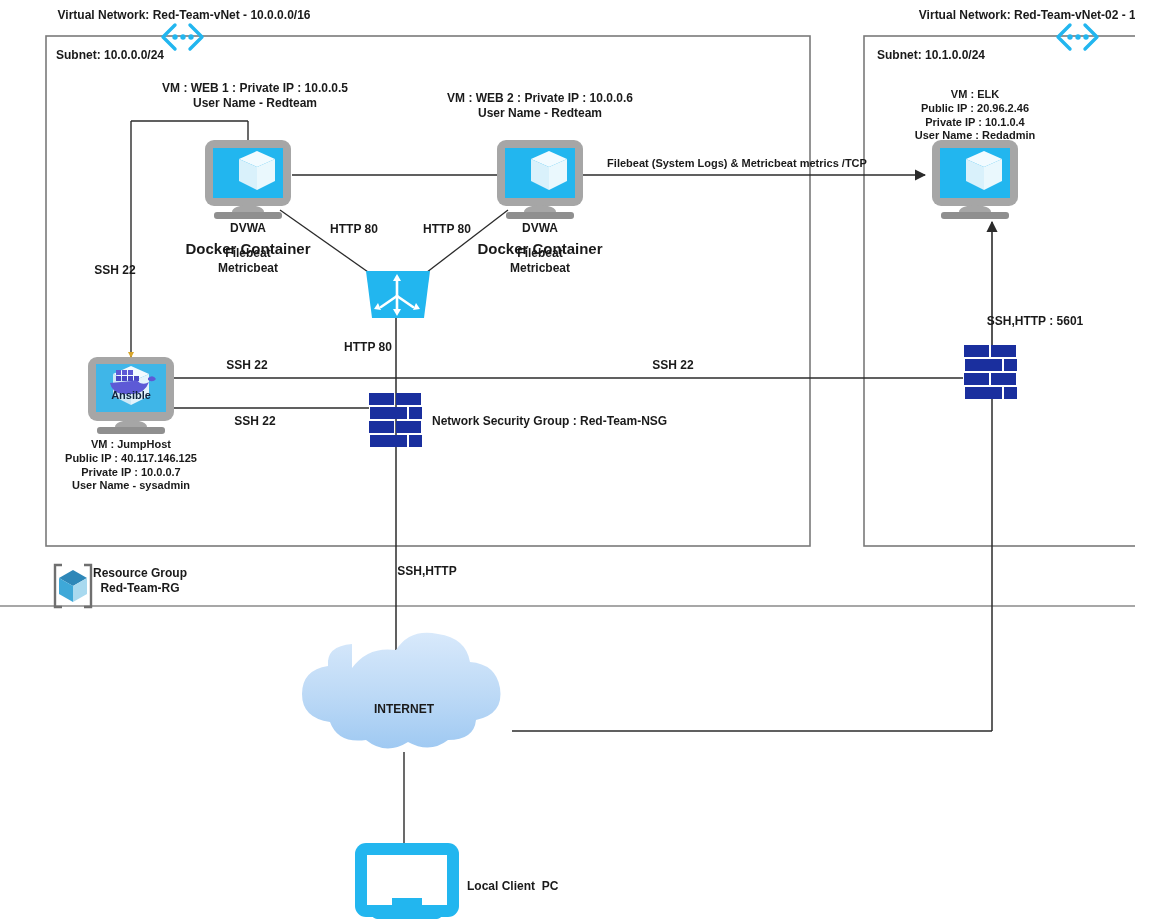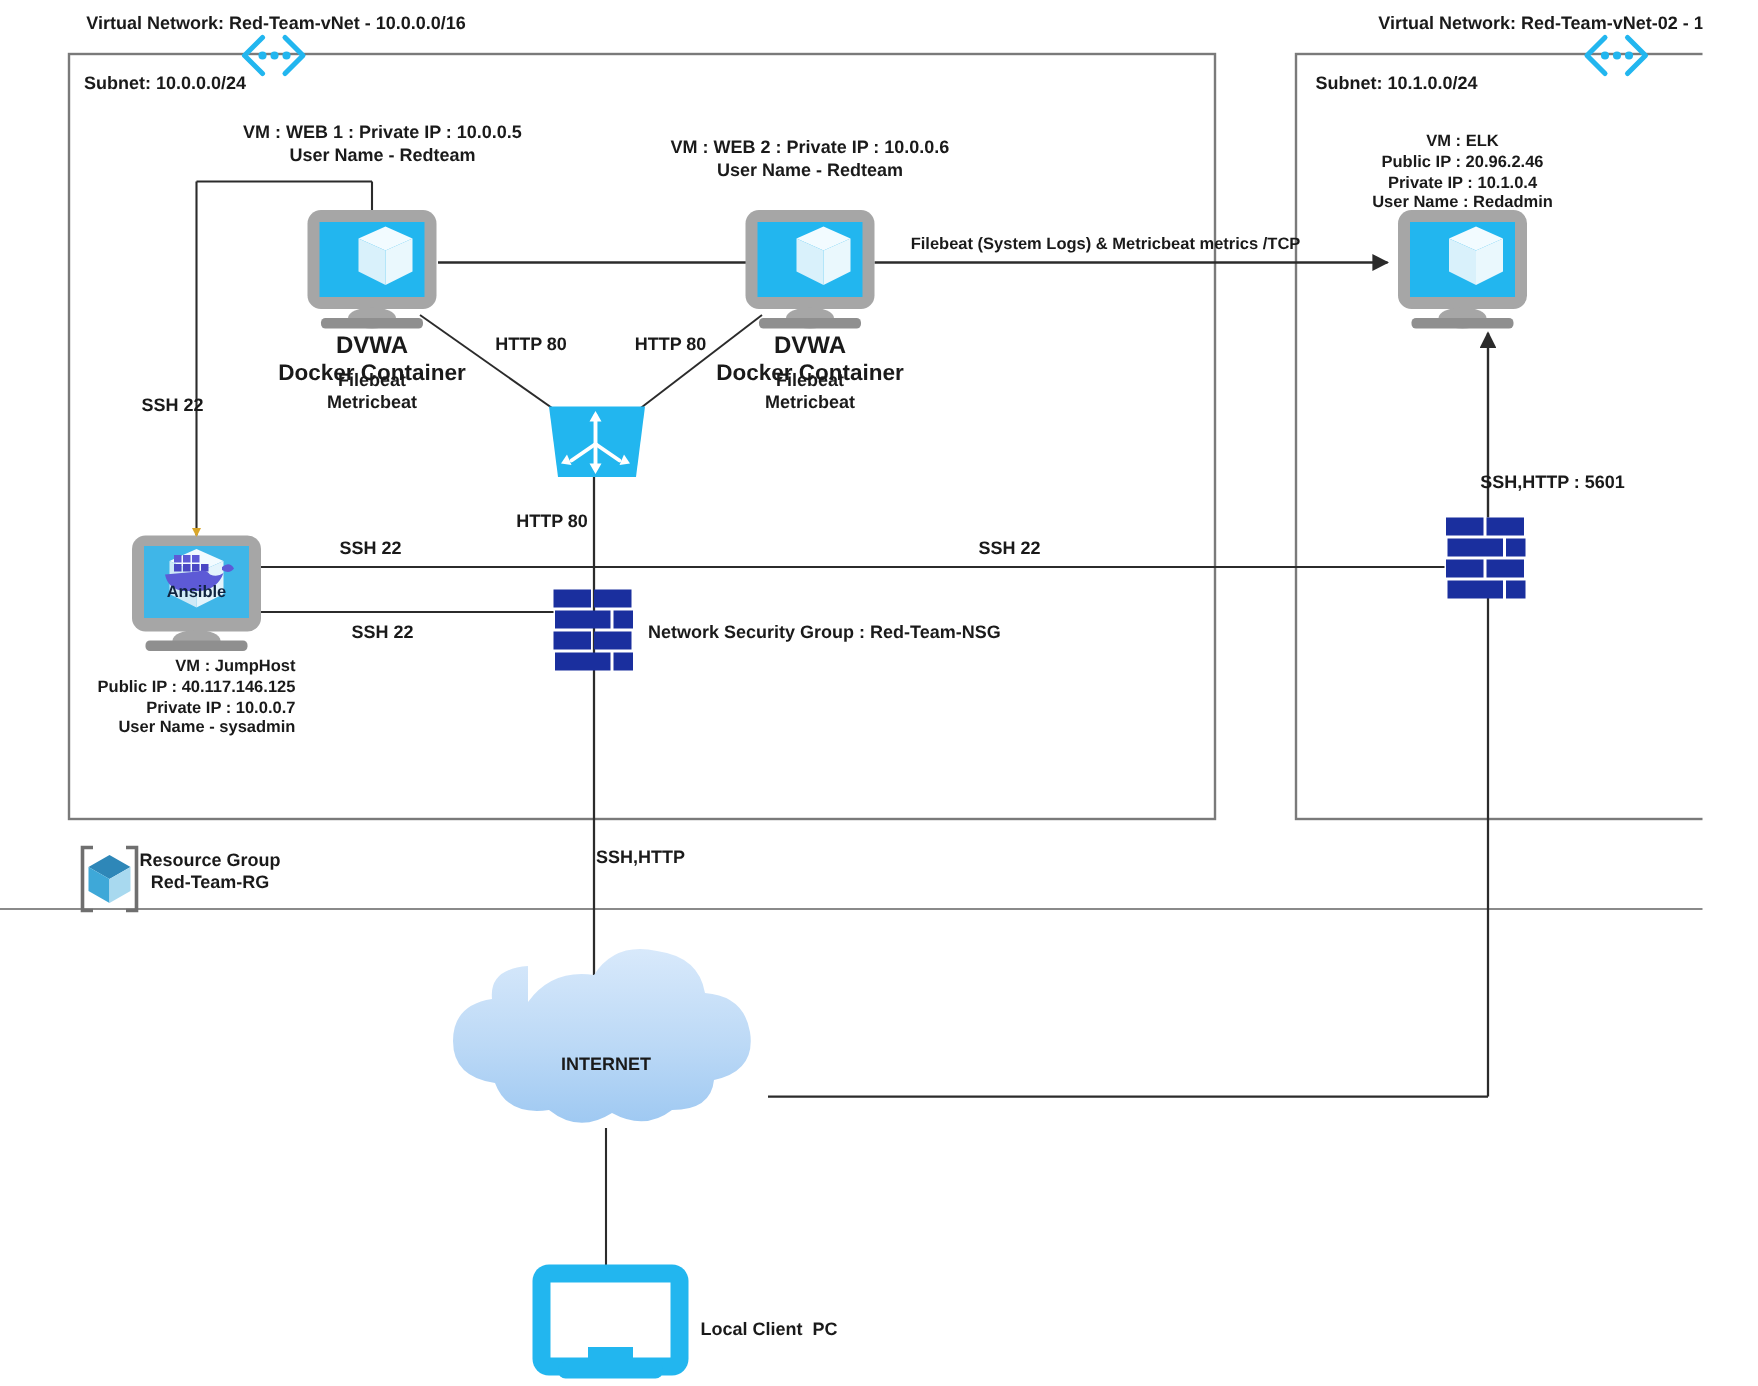--- a/index.html
+++ b/index.html
@@ -30,21 +30,21 @@
     font-family: "Liberation Sans", sans-serif;
     font-weight: bold;
     color: #1a1a1a;
     white-space: pre;
     line-height: 1.25;
   }
   .lbl.c { text-align: center; transform: translateX(-50%); }
   .lbl.l { text-align: left; }
   .t11 { font-size: 11px; }
   .t12 { font-size: 12px; }
-  .t13 { font-size: 16px; }
+  .t13 { font-size: 12px; }
   .t9  { font-size: 15px; }
 </style>
 </head>
 <body>
 
 <div id="canvas">
 
   <svg class="layer" viewBox="0 0 1172 924">
     <defs>
       <marker id="arrow" viewBox="0 0 10 10" refX="9" refY="5" markerWidth="7" markerHeight="7" orient="auto-start-reverse">
@@ -249,21 +249,21 @@
   <div class="lbl c t12" style="left:540px; top:246px;">Filebeat
 Metricbeat</div>
 
   <div class="lbl c t11" style="left:975px; top:76px;margin-top:12px;">VM : ELK
 Public IP : 20.96.2.46
 Private IP : 10.1.0.4
 User Name : Redadmin</div>
 
   <div class="lbl c t11" style="left:131px; top:389px; color:#10243f;">Ansible</div>
 
-  <div class="lbl c t11" style="left:131px; top:438px;text-align:right;">VM : JumpHost
+  <div class="lbl c t11" style="left:131px; top:438px;">VM : JumpHost
 Public IP : 40.117.146.125
 Private IP : 10.0.0.7
 User Name - sysadmin</div>
 
 
   <div class="lbl l t12" style="left:432px; top:414px;">Network Security Group : Red-Team-NSG</div>
 
   <div class="lbl c t12" style="left:140px; top:566px;">Resource Group
 Red-Team-RG</div>
 

